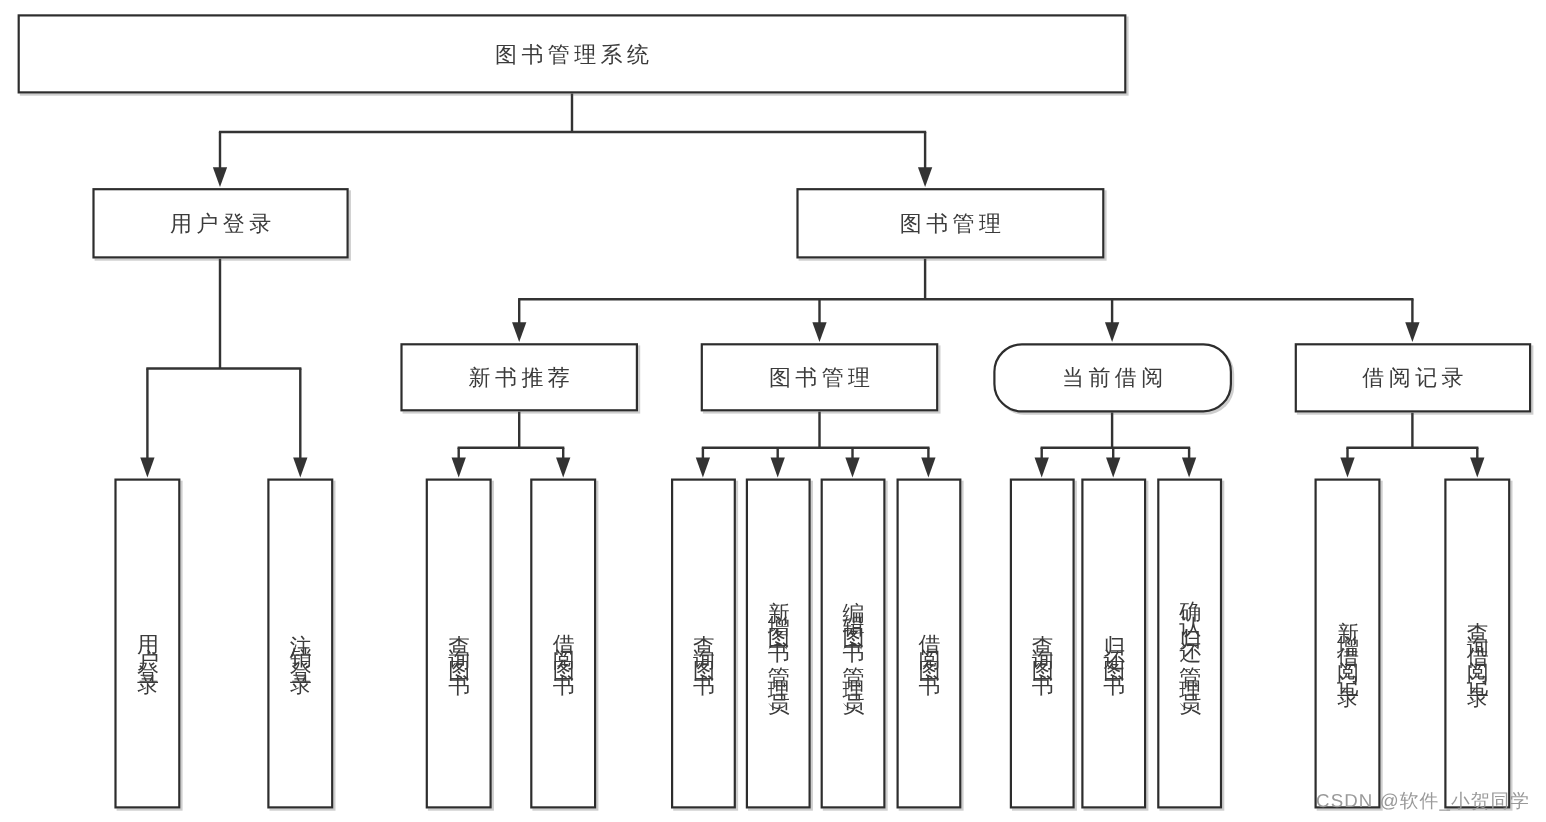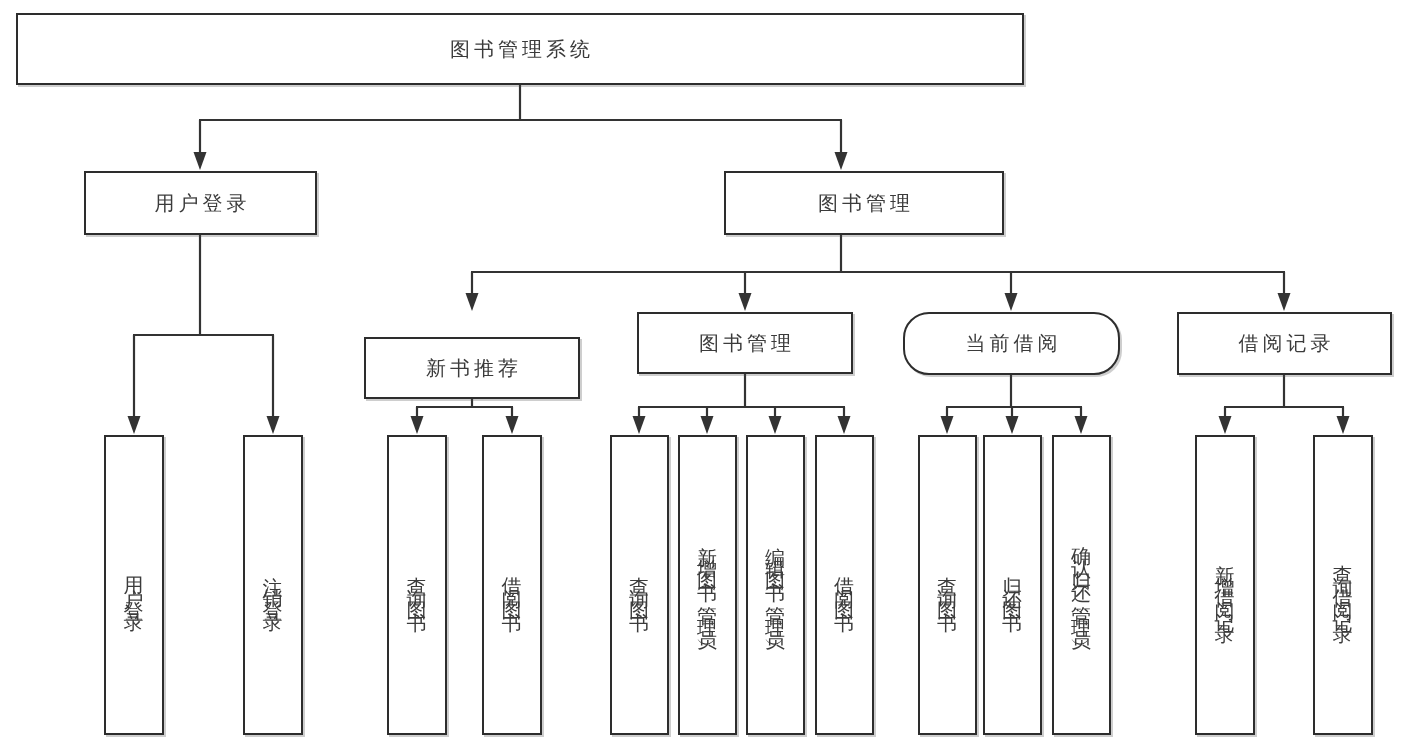--- a/index.html
+++ b/index.html
@@ -103,21 +103,21 @@
   <div id="nodes">
       <div class="node horiz" style="left: 16px; top: 13px; width: 1008px; height: 72px;">
         <span class="label">图书管理系统</span>
       </div>
       <div class="node horiz" style="left: 84px; top: 171px; width: 233px; height: 64px;">
         <span class="label">用户登录</span>
       </div>
       <div class="node horiz" style="left: 724px; top: 171px; width: 280px; height: 64px;">
         <span class="label">图书管理</span>
       </div>
-      <div class="node horiz" style="left: 364px; top: 312px; width: 216px; height: 62px; margin-top: 25px;">
+      <div class="node horiz" style="left: 364px; top: 312px; width: 216px; height: 62px;">
         <span class="label">新书推荐</span>
       </div>
       <div class="node horiz" style="left: 637px; top: 312px; width: 216px; height: 62px;">
         <span class="label">图书管理</span>
       </div>
       <div class="node horiz" style="left: 903px; top: 312px; width: 217px; height: 63px; border-radius: 26px;">
         <span class="label">当前借阅</span>
       </div>
       <div class="node horiz" style="left: 1177px; top: 312px; width: 215px; height: 63px;">
         <span class="label">借阅记录</span>
@@ -155,13 +155,14 @@
       <div class="node vert" style="left: 1052px; top: 435px; width: 59px; height: 300px;">
         <span class="label">确认归还（管理员）</span>
       </div>
       <div class="node vert" style="left: 1195px; top: 435px; width: 60px; height: 300px;">
         <span class="label">新增借阅记录</span>
       </div>
       <div class="node vert" style="left: 1313px; top: 435px; width: 60px; height: 300px;">
         <span class="label">查询借阅记录</span>
       </div>
     </div>
+  <div class="watermark">CSDN @软件_小贺同学</div>
 </div>
 
 </body></html>

